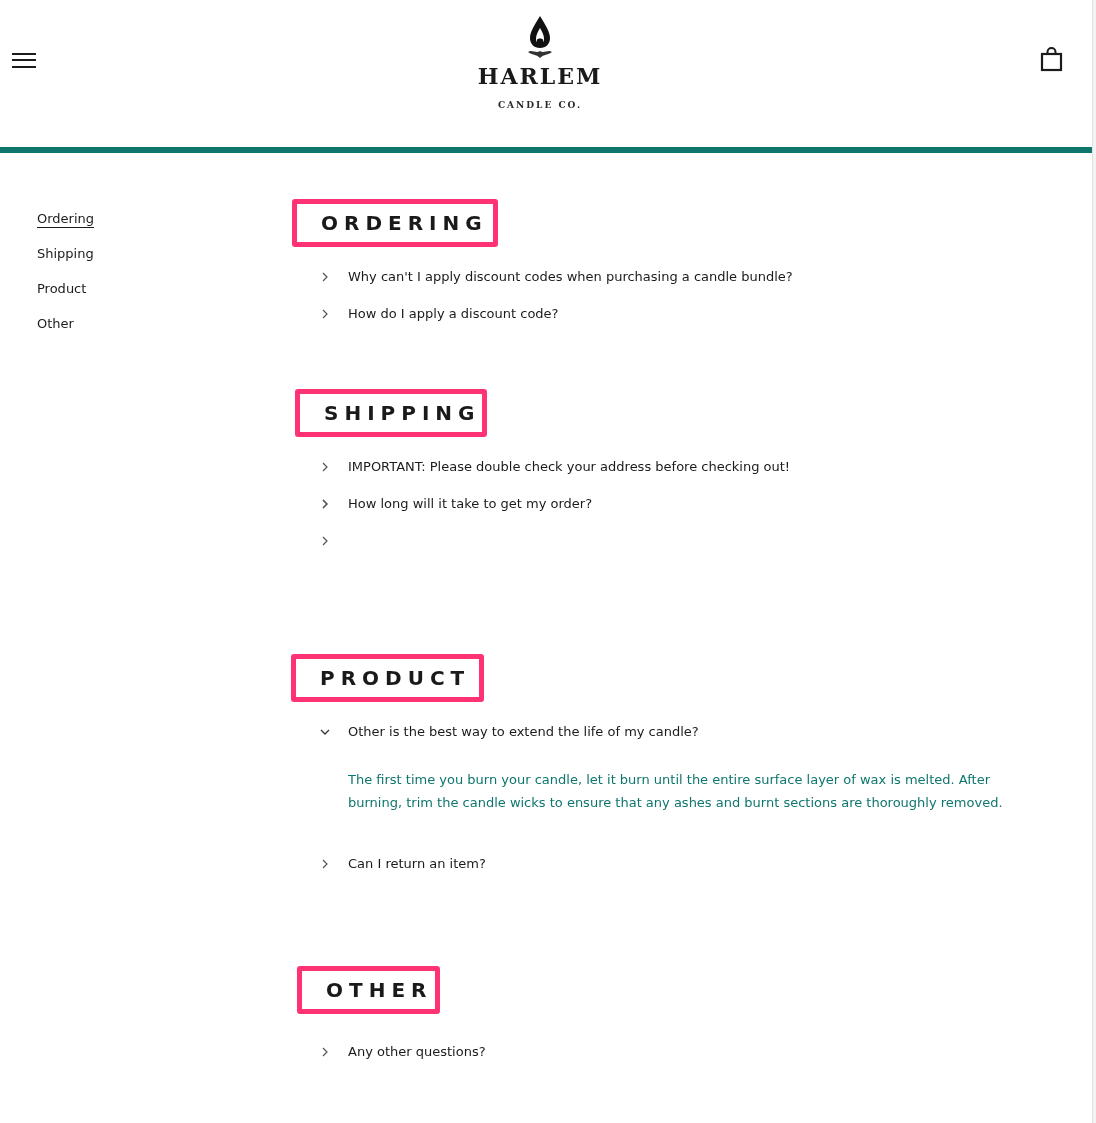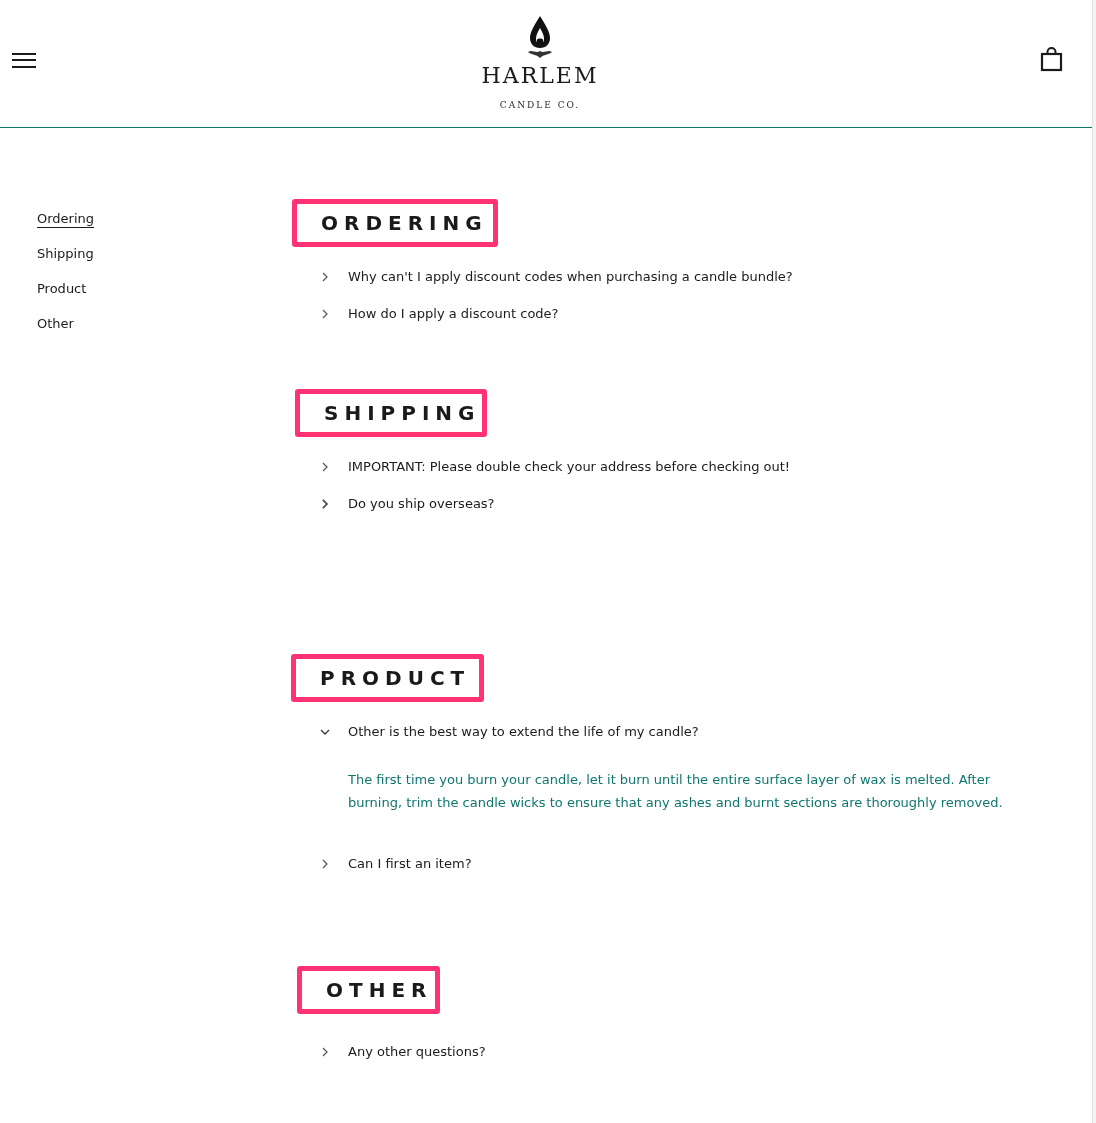--- a/index.html
+++ b/index.html
@@ -3,21 +3,21 @@
   <meta charset="utf-8">
   <style>
     * { box-sizing: border-box; margin: 0; padding: 0; }
     html, body { width: 1096px; height: 1123px; background: #ffffff; overflow: hidden; }
     body { font-family: "DejaVu Sans", "Liberation Sans", sans-serif; color: #1c1b1b; position: relative; }
 
     .page { position: absolute; left: 0; top: 0; width: 1092px; height: 1123px; background: #fff; }
     .scrollbar { position: absolute; right: 0; top: 0; width: 4px; height: 1123px; background: #f3f3f3; border-left: 1px solid #e2e2e2; }
 
     
-    .header { position: absolute; left: 0; top: 0; width: 1092px; height: 128px; border-bottom: 1px solid #0f766e; }
+    .header { position: absolute; left: 0; top: 0; width: 1092px; height: 153px; border-bottom: 6px solid #0f766e; font-weight: bold; }
     .hamburger { position: absolute; left: 12px; top: 52px; width: 24px; height: 16px; cursor: pointer; }
     .hamburger span { position: absolute; left: 0; width: 24px; height: 2px; background: #1c1b1b; }
     .hamburger span:nth-child(1) { top: 1px; }
     .hamburger span:nth-child(2) { top: 7px; }
     .hamburger span:nth-child(3) { top: 14px; }
 
     .logo { position: absolute; left: 470px; top: 14px; width: 140px; height: 92px; text-align: center; }
     .logo svg { display: block; margin: 0 auto; }
     .logo-word { font-family: "DejaVu Serif", "Liberation Serif", serif; font-size: 22px; letter-spacing: 2px; color: #1a1a1a; line-height: 24px; margin-top: 2px; }
     .logo-sub { font-family: "DejaVu Serif", "Liberation Serif", serif; font-size: 9px; letter-spacing: 2px; color: #2a2a2a; margin-top: 12px; }
@@ -109,45 +109,45 @@
       </div>
       <div class="faq-item">
         <svg class="faq-chevron" viewBox="0 0 10 10">
             <path d="M3 1 L7 5 L3 9" fill="none" stroke="#555" stroke-width="1.2"></path>
           </svg>
       </div>
       <div class="faq-item">
         <svg class="faq-chevron" viewBox="0 0 10 10">
             <path d="M3 1 L7 5 L3 9" fill="none" stroke="#555" stroke-width="1.2"></path>
           </svg>
+        <div class="faq-q">How long will it take to get my order?</div>
       </div>
       <div class="faq-item">
         <svg class="faq-chevron" viewBox="0 0 10 10">
             <path d="M3 1 L7 5 L3 9" fill="none" stroke="#555" stroke-width="1.2"></path>
           </svg>
-        <div class="faq-q">Do you ship overseas?</div>
       </div>
     </div>
   </section>
 
   <section class="section" style="top:654px; left:291px;">
     <h2 class="sec-title" style="width:193px;">PRODUCT</h2>
     <div class="faq-list" style="margin-left:1px;">
       <div class="faq-item">
         <svg class="faq-chevron" viewBox="0 0 10 10">
             <path d="M1 3 L5 7 L9 3" fill="none" stroke="#333" stroke-width="1.3"></path>
           </svg>
         <div class="faq-q">Other is the best way to extend the life of my candle?</div>
         <div class="faq-answer">The first time you burn your candle, let it burn until the entire surface layer of wax is melted. After burning, trim the candle wicks to ensure that any ashes and burnt sections are thoroughly removed.</div>
       </div>
       <div class="faq-item">
         <svg class="faq-chevron" viewBox="0 0 10 10">
             <path d="M3 1 L7 5 L3 9" fill="none" stroke="#555" stroke-width="1.2"></path>
           </svg>
-        <div class="faq-q">Can I first an item?</div>
+        <div class="faq-q">Can I return an item?</div>
       </div>
     </div>
   </section>
 
   <section class="section" style="top:966px; left:297px;">
     <h2 class="sec-title" style="width:143px;">OTHER</h2>
     <div class="faq-list" style="margin-left:-5px; margin-top:28px;">
       <div class="faq-item">
         <svg class="faq-chevron" viewBox="0 0 10 10">
             <path d="M3 1 L7 5 L3 9" fill="none" stroke="#555" stroke-width="1.2"></path>

